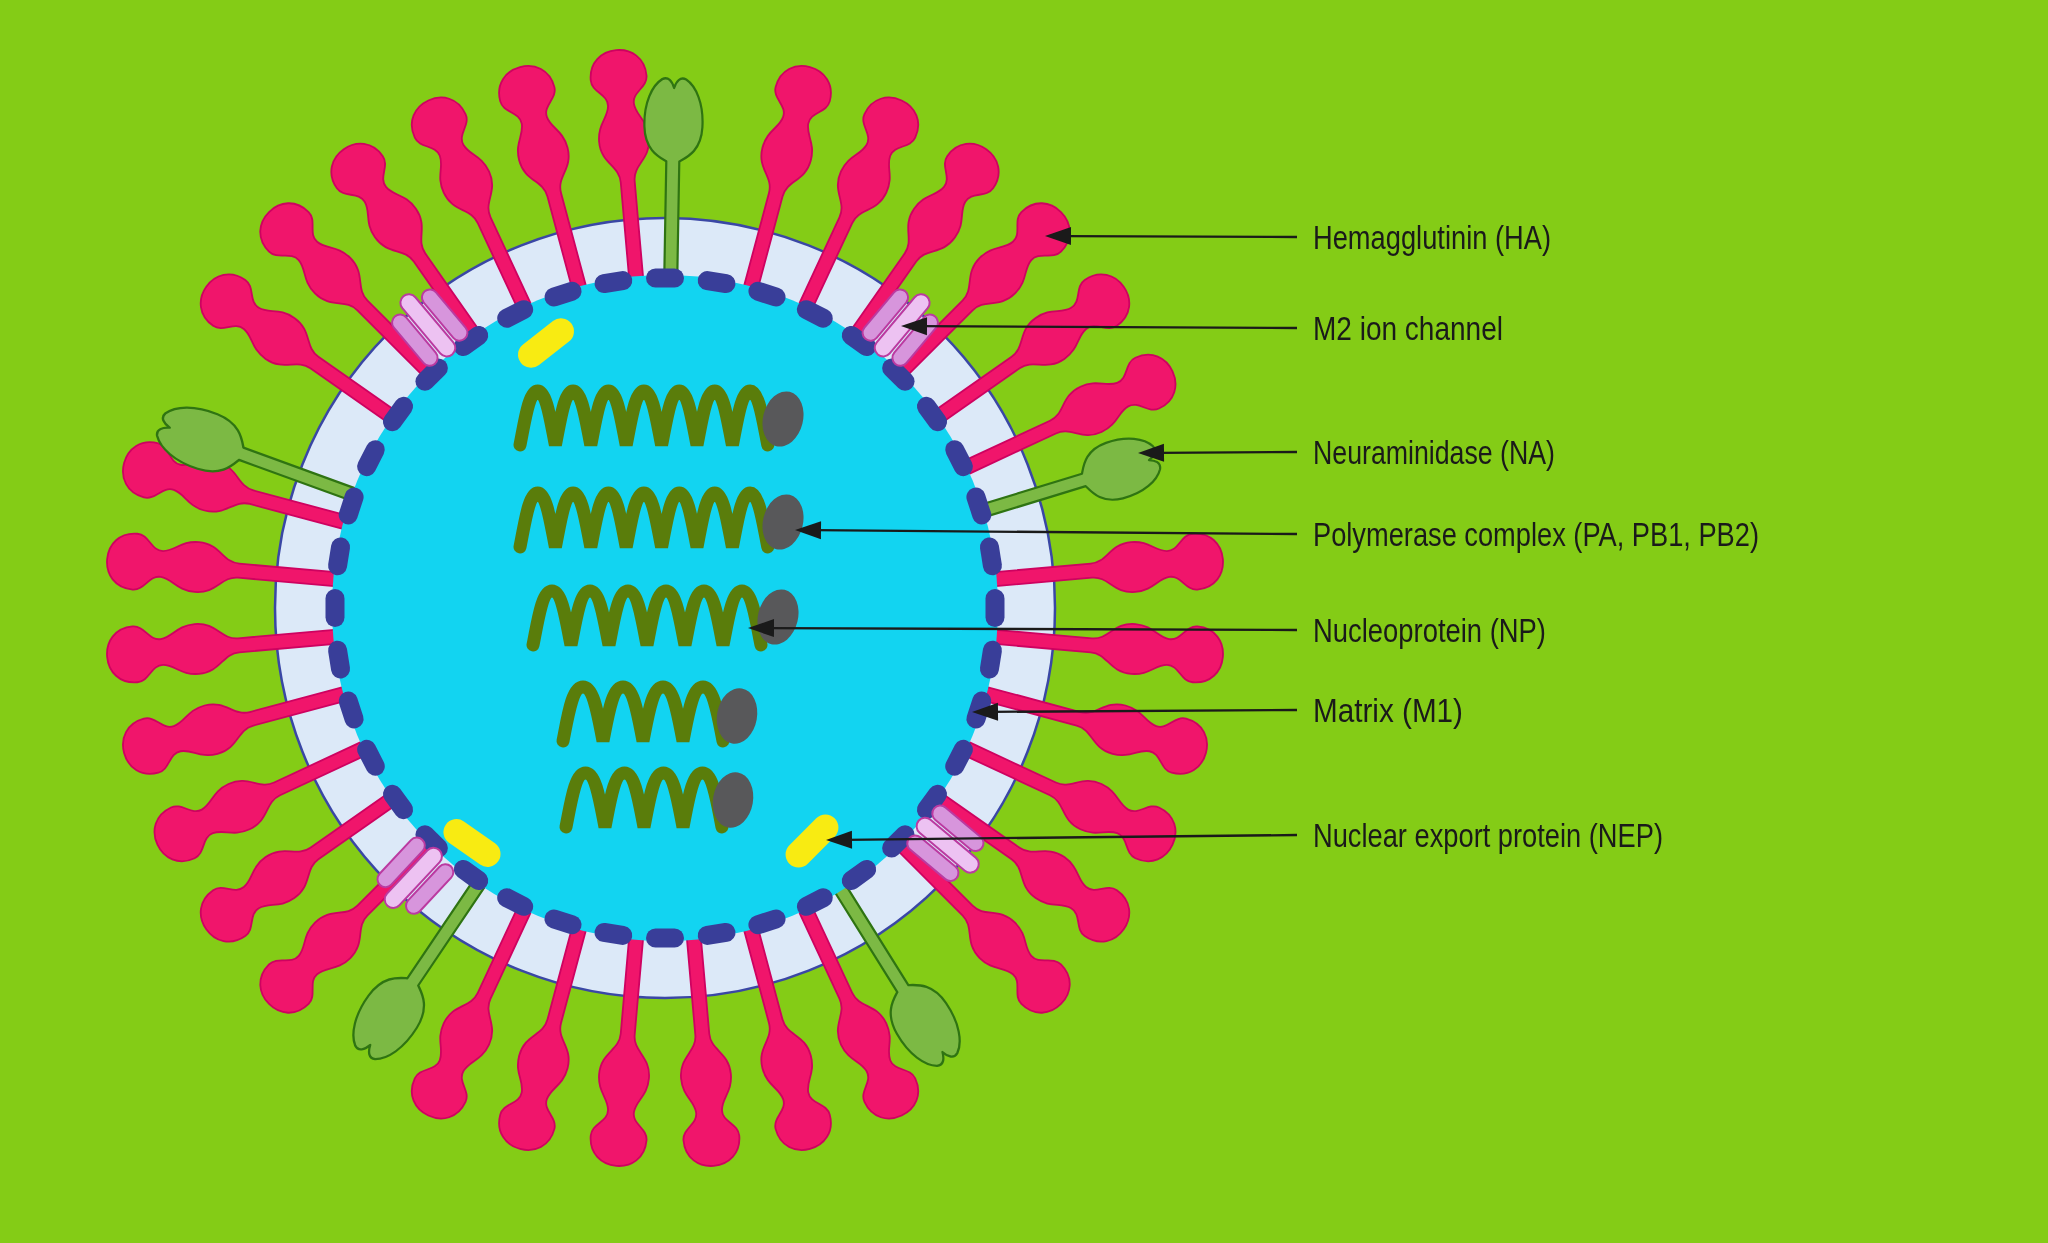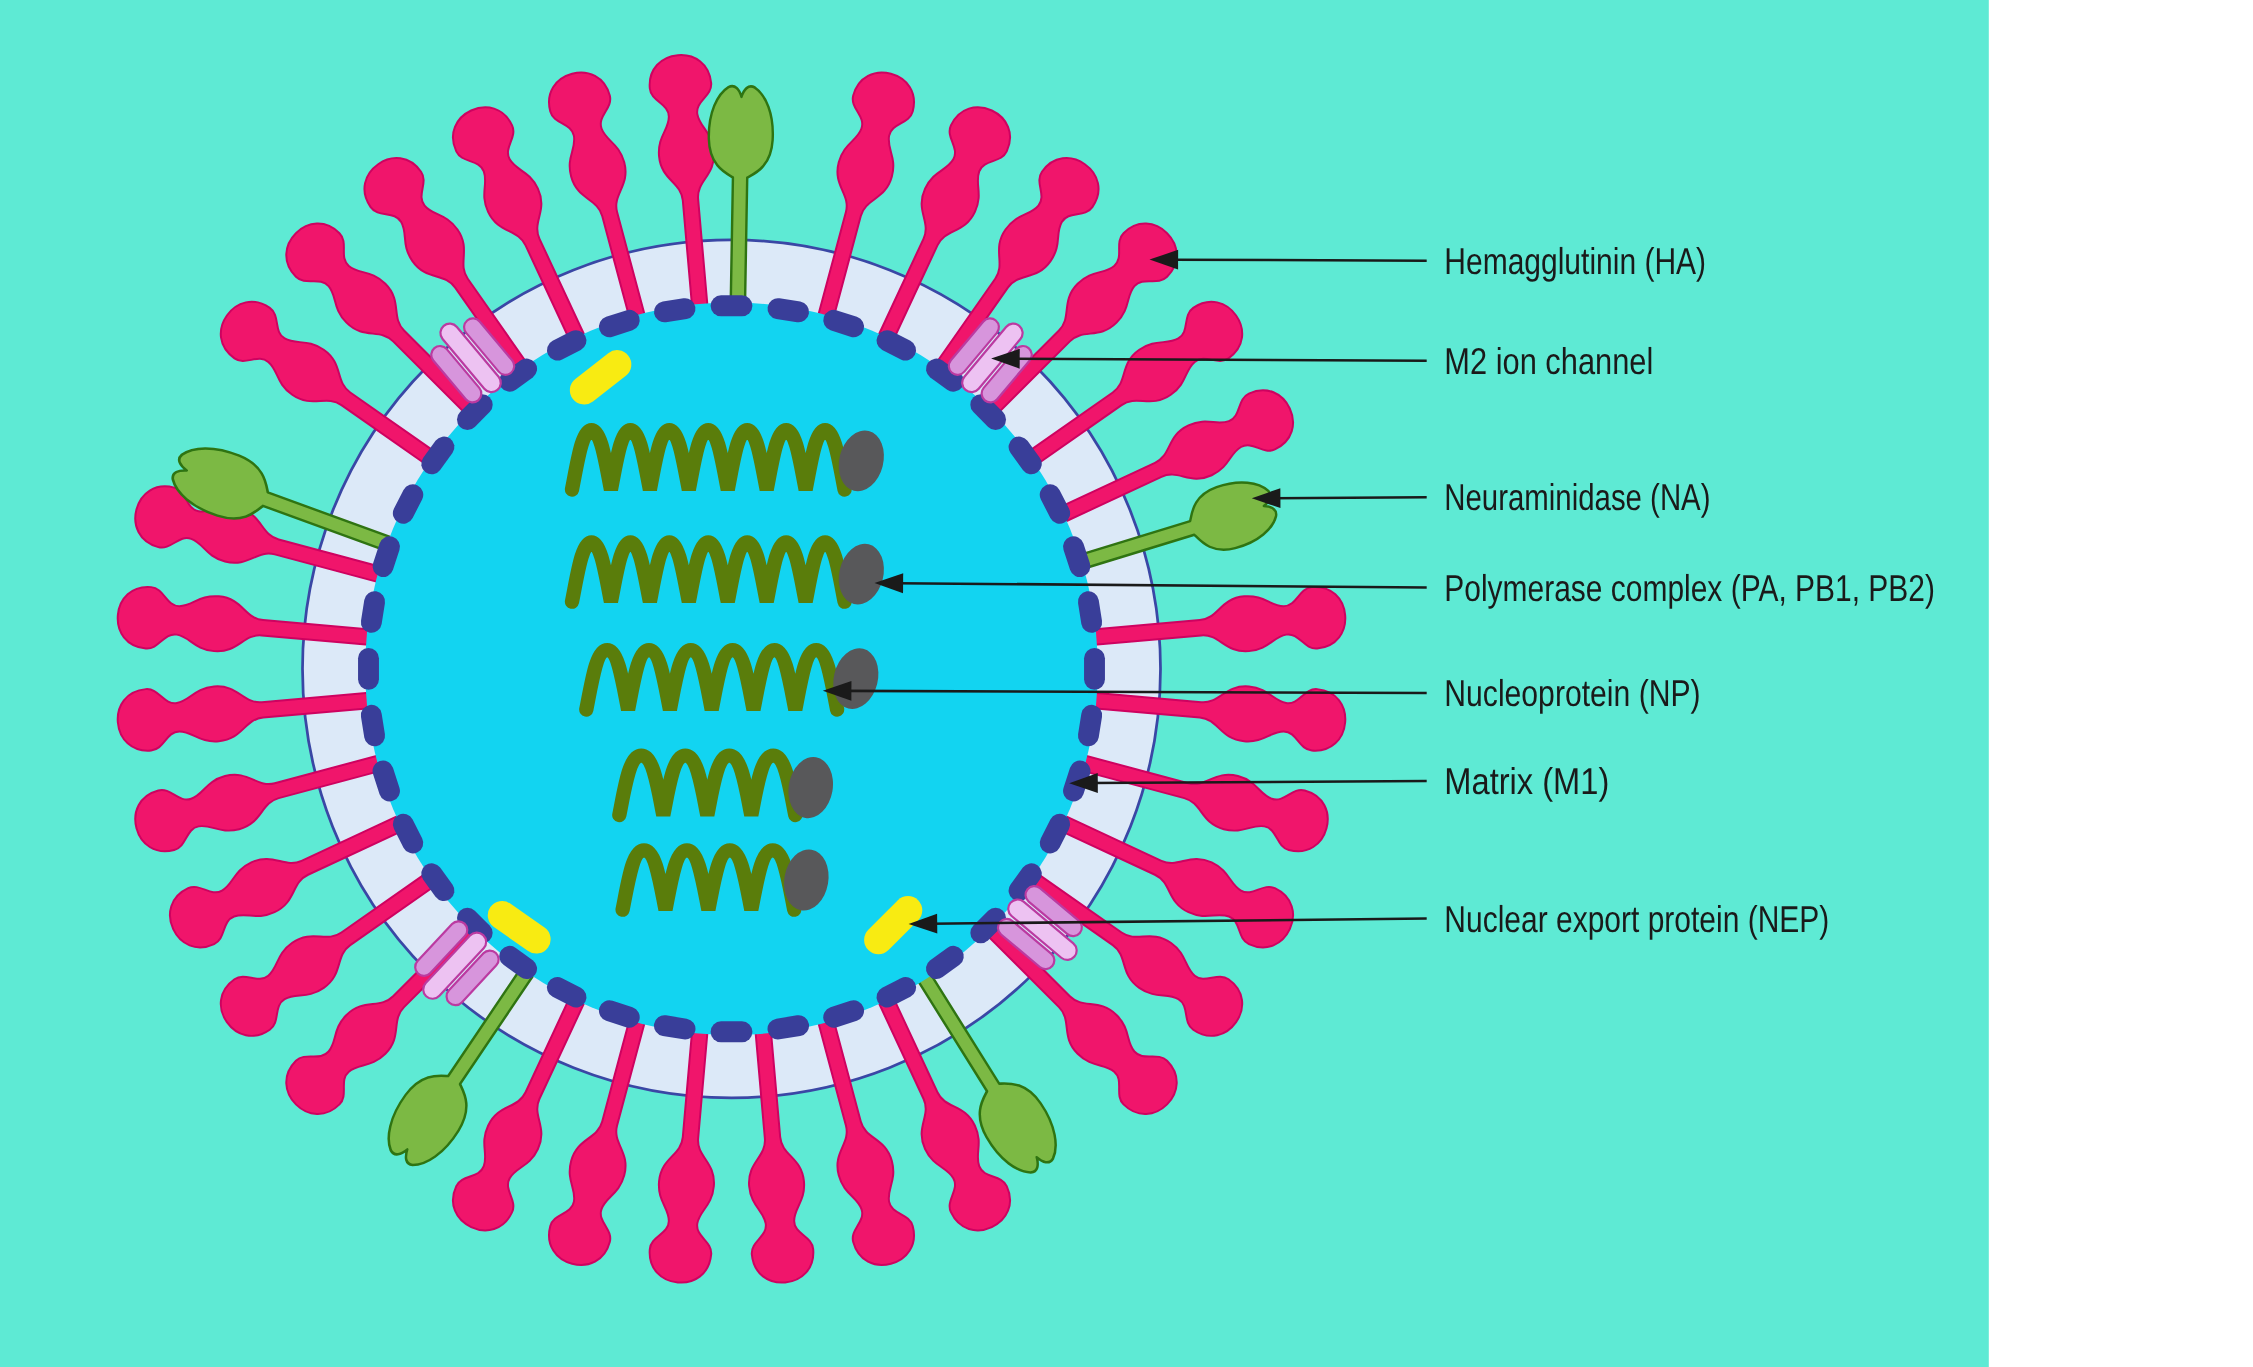--- a/index.html
+++ b/index.html
@@ -1,16 +1,16 @@
 <!DOCTYPE html>
 <html><head>
 <meta charset="utf-8">
 <style>
   html,body{margin:0;padding:0;background:#ffffff;}
-  .stage{width:1808px;height:1243px;position:relative;background:#5eead4;overflow:hidden;}
+  .stage{width:2048px;height:1243px;position:relative;background:#84cc16;overflow:hidden;}
   svg{display:block;}
   text{font-family:"Liberation Sans","DejaVu Sans",sans-serif;fill:#1a1a1a;font-size:34px;}
 </style>
 </head>
 <body>
 
 <div class="stage">
   <svg id="virus-svg" width="2048" height="1243" viewBox="0 0 2048 1243">
       <circle cx="665" cy="608" r="390" fill="#DCE9F8" stroke="#3A47A5" stroke-width="2.5"></circle>
       <g>

